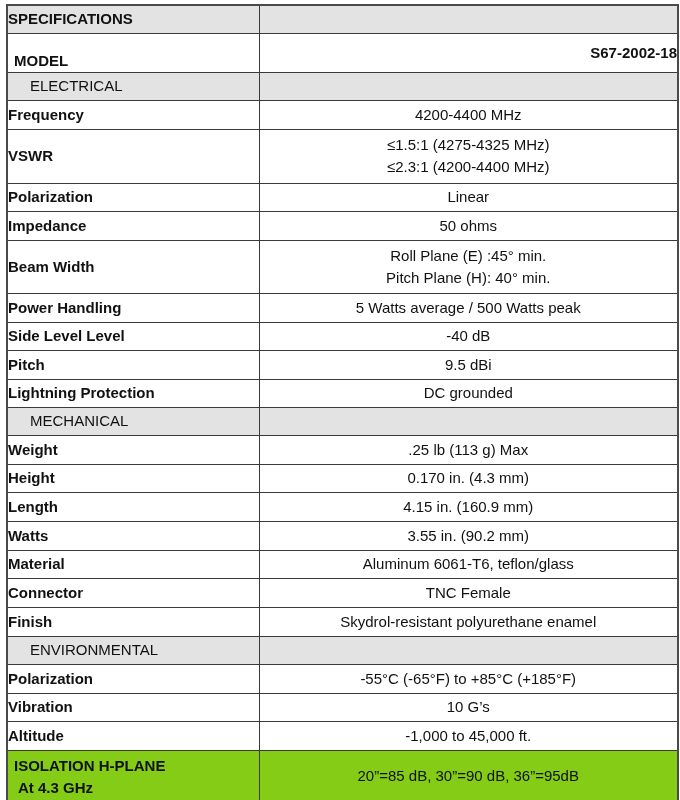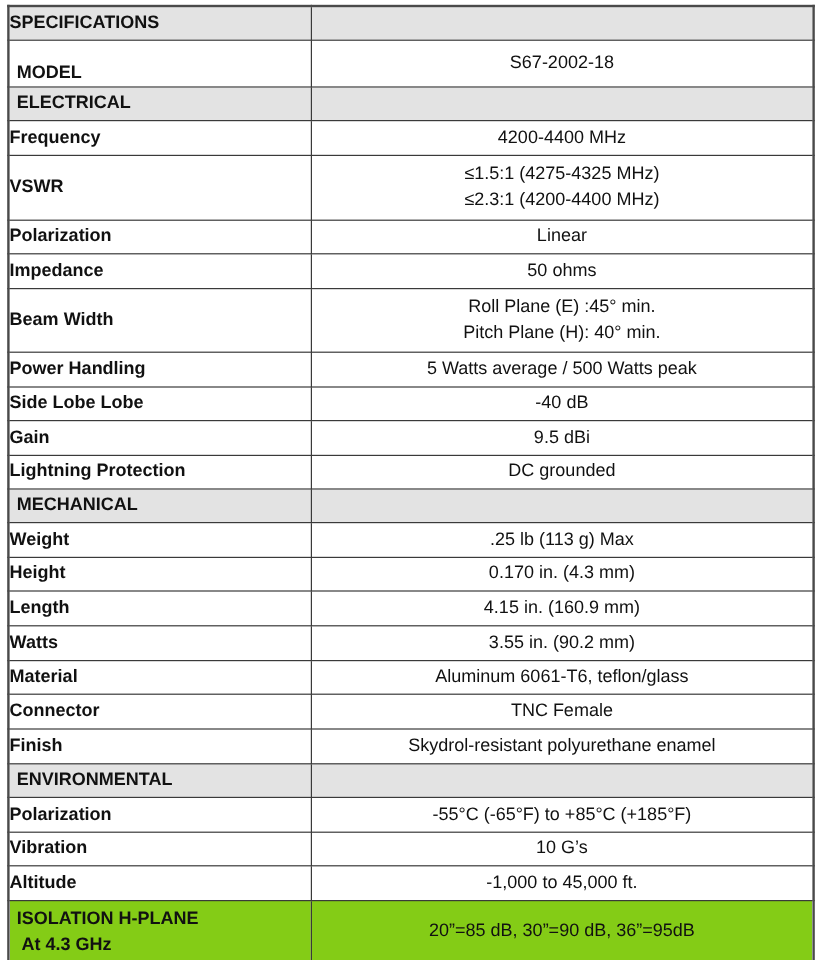--- a/index.html
+++ b/index.html
@@ -18,23 +18,23 @@
       line-height: 22px;
       vertical-align: middle;
       overflow: hidden;
       white-space: nowrap;
     }
     col.c1 { width: 252px; }
     col.c2 { width: 419px; }
     td.label { font-weight: bold; padding-left: 30px; vertical-align: top; padding-top: 3px; }
     td.value { text-align: center; }
     tr.section td { background: #e3e3e3; }
-    tr.section td.label { padding-left: 6px; font-weight: bold; }
+    tr.section td.label { padding-left: 22px; font-weight: normal; }
     td.title { color: #3b6ab8; font-size: 21px; font-weight: bold; padding-left: 6px; background: #e3e3e3; }
-    td.model-val { font-weight: normal; text-align: center; }
+    td.model-val { font-weight: bold; text-align: right; }
     tr.model td.label { padding-left: 6px; }
     .line { display: block; }
     tr.iso td { background: #84cc16; }
     tr.iso td.label { padding-left: 6px; padding-top: 2px; }
     .iso-sub { display: block; padding-left: 4px; }
   </style>
 </head>
 <body>
 
 <table class="spec">
@@ -80,25 +80,25 @@
       <td class="value">
         <span class="line">Roll Plane (E) :45° min.</span>
         <span class="line">Pitch Plane (H): 40° min.</span>
       </td>
     </tr>
     <tr style="height:29px">
       <td class="label">Power Handling</td>
       <td class="value">5 Watts average / 500 Watts peak</td>
     </tr>
     <tr style="height:28px">
-      <td class="label">Side Lobe Lobe</td>
+      <td class="label">Side Level Level</td>
       <td class="value">-40 dB</td>
     </tr>
     <tr style="height:29px">
-      <td class="label">Gain</td>
+      <td class="label">Pitch</td>
       <td class="value">9.5 dBi</td>
     </tr>
     <tr style="height:28px">
       <td class="label">Lightning Protection</td>
       <td class="value">DC grounded</td>
     </tr>
 
     <tr class="section" style="height:28px">
       <td class="label" style="vertical-align:middle;padding-top:0">MECHANICAL</td>
       <td></td>

